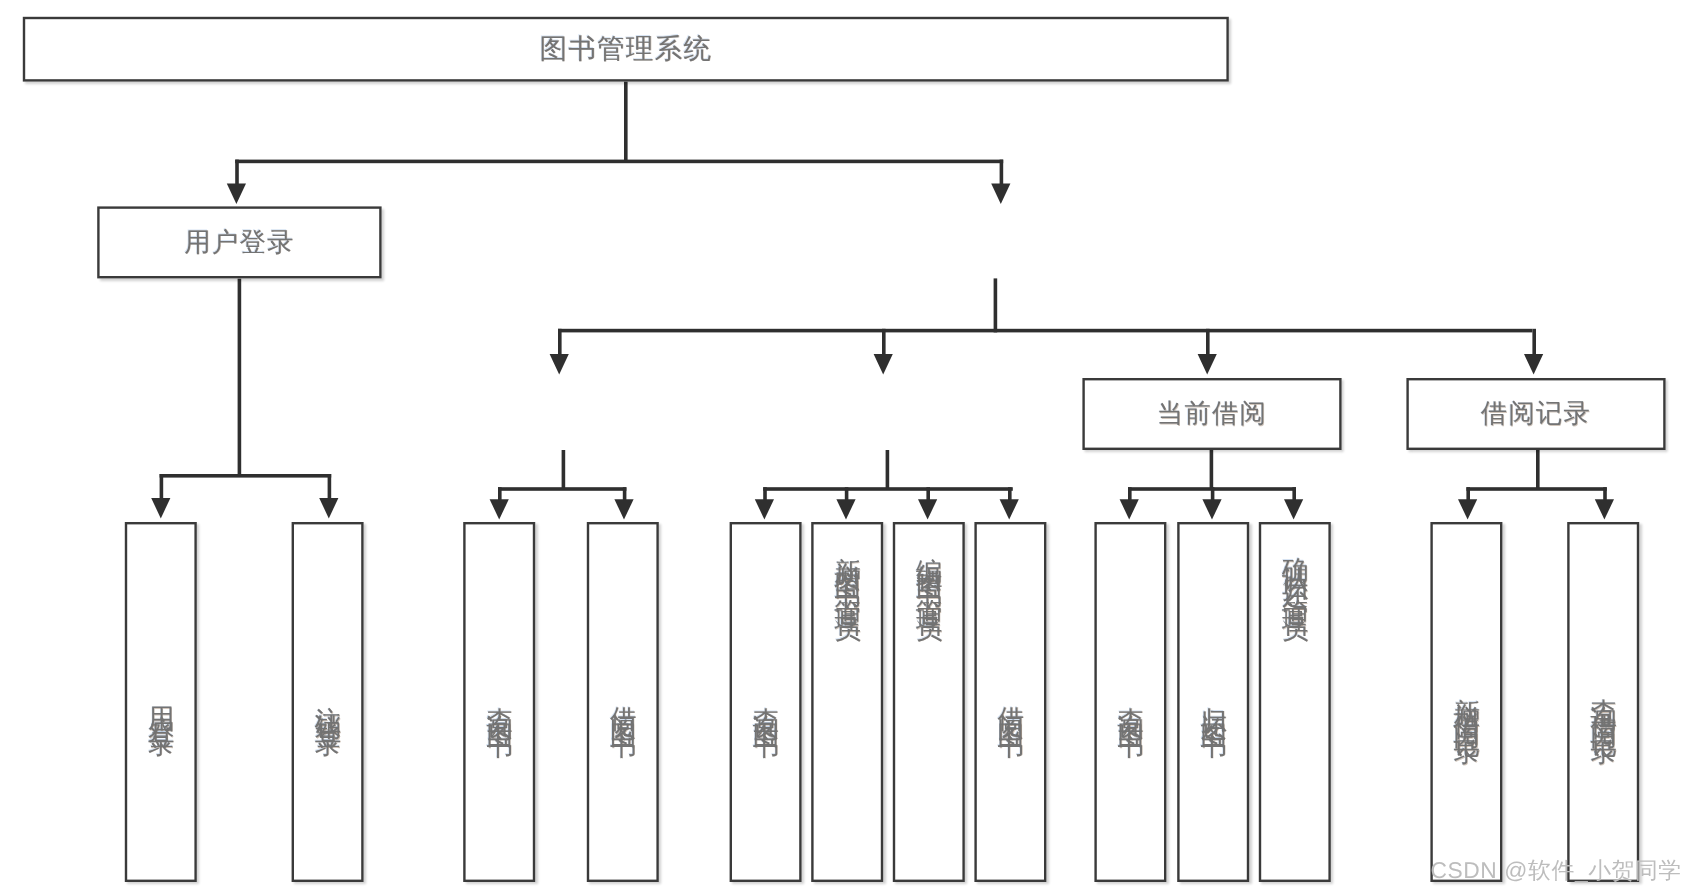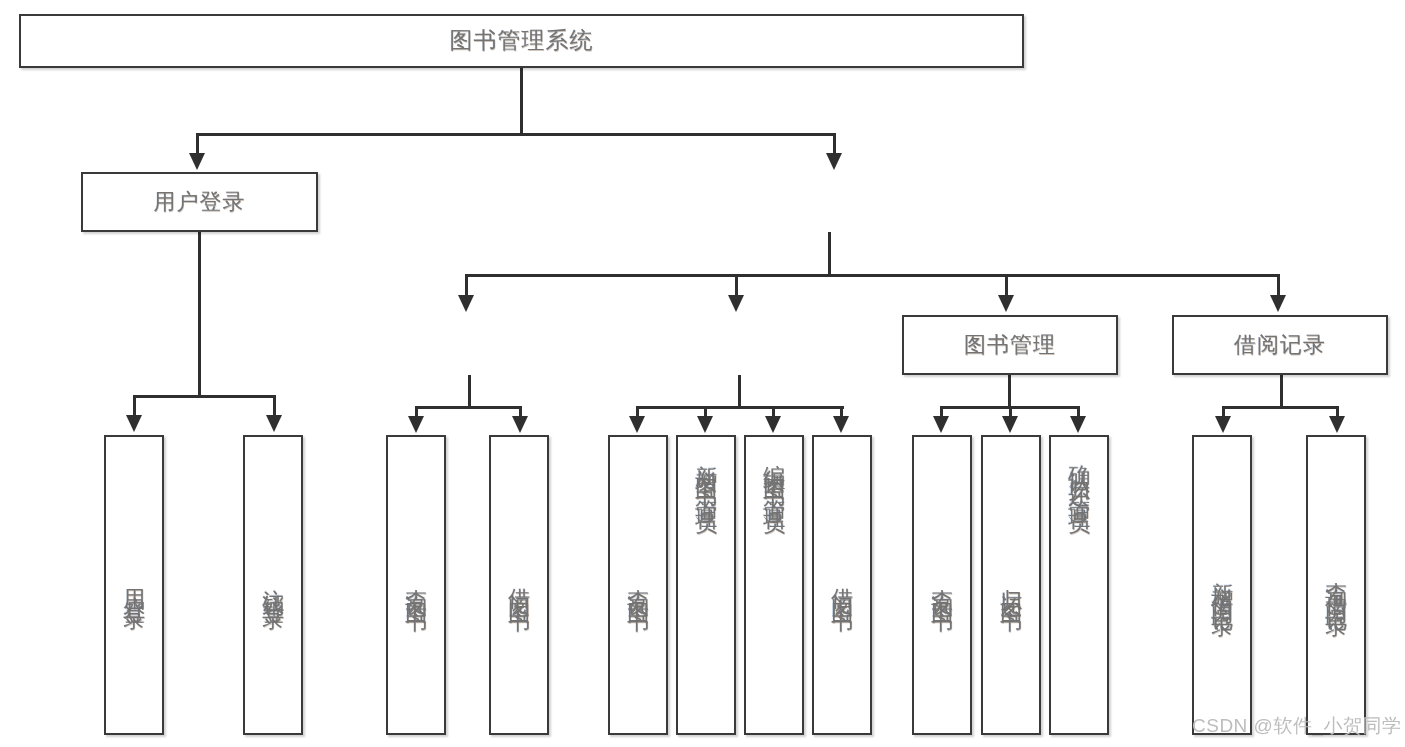--- a/index.html
+++ b/index.html
@@ -145,21 +145,21 @@
 
   <div class="node root" style="left:19px; top:14px; width:1005px; height:54px;">
     <span class="label">图书管理系统</span>
   </div>
 
   <div class="node" style="left:81px; top:172px; width:237px; height:60px;">
     <span class="label">用户登录</span>
   </div>
 
   <div class="node" style="left:902px; top:315px; width:216px; height:60px;">
-    <span class="label">图书管理</span>
+    <span class="label">当前借阅</span>
   </div>
   <div class="node" style="left:1172px; top:315px; width:216px; height:60px;text-align:center;">
     <span class="label">借阅记录</span>
   </div>
 
   <div class="node vert center" style="left:104px; top:435px; width:60px; height:300px;">
     <span class="label">用户登录</span>
   </div>
   <div class="node vert center" style="left:243px; top:435px; width:60px; height:300px;">
     <span class="label">注销登录</span>

